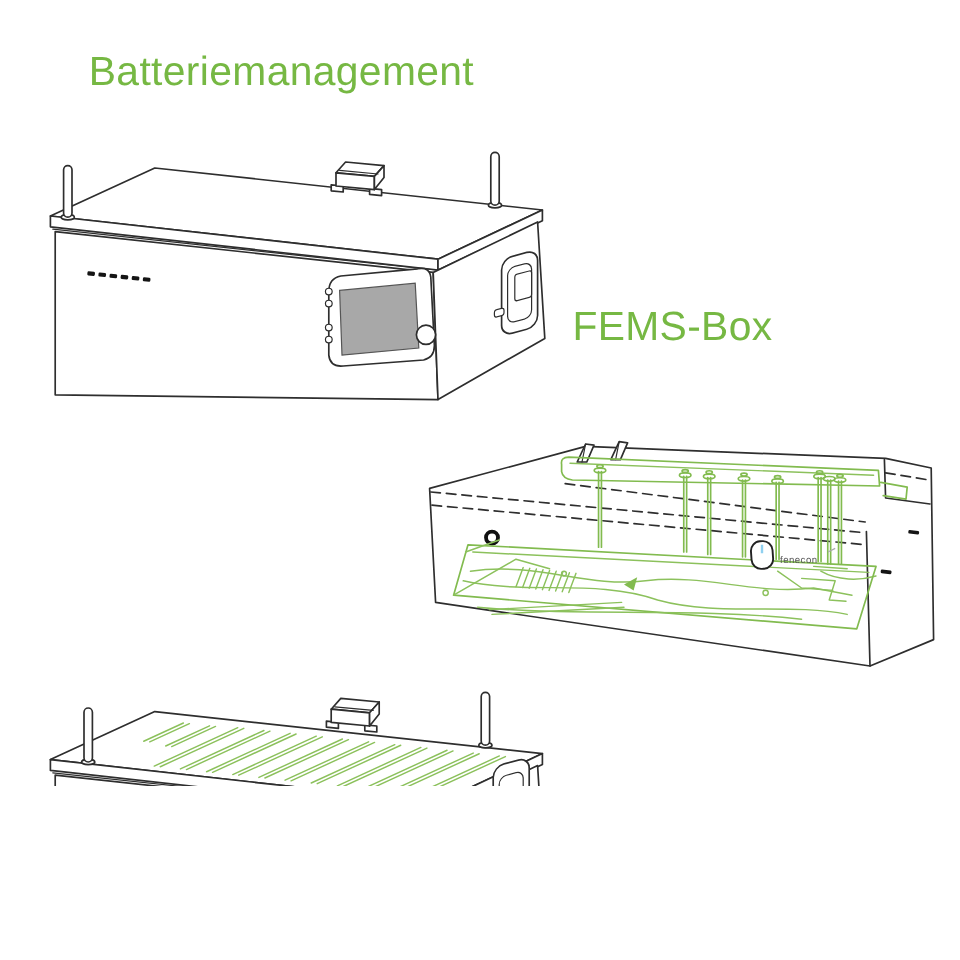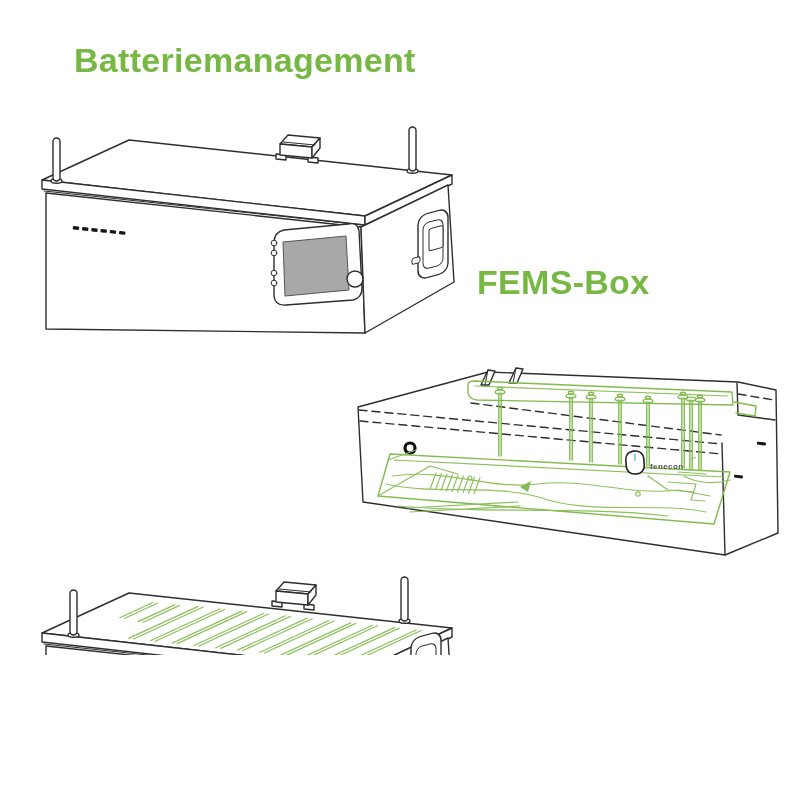--- a/index.html
+++ b/index.html
@@ -1,21 +1,21 @@
 <!DOCTYPE html>
 <html><head>
 <meta charset="utf-8">
 <style>
   html,body{margin:0;padding:0;background:#fff;}
   .stage{position:relative;width:800px;height:655px;background:#fff;overflow:hidden;
-         font-family:"Liberation Sans",sans-serif;font-weight:bold;}
+         font-family:"Liberation Sans",sans-serif;}
   .label{position:absolute;font-size:34px;letter-spacing:.3px;color:#76b843;
          line-height:40px;white-space:nowrap;}
   #label-bm{left:74px;top:40px;}
-  #label-fems{left:477px;top:262px;}
+  #label-fems{left:477px;top:252px;}
   #label-mod{left:123px;top:471px;}
   .art{position:absolute;}
   
   .ln{stroke:#2e2e2e;stroke-width:1.4;fill:none;stroke-linecap:round;stroke-linejoin:round;}
   .lnf{stroke:#2e2e2e;stroke-width:1.4;fill:#ffffff;stroke-linecap:round;stroke-linejoin:round;}
   .thin{stroke-width:1;}
   .gn{stroke:#82bb4f;stroke-width:1.4;fill:none;stroke-linecap:round;stroke-linejoin:round;}
   .gnt{stroke:#8cc15c;stroke-width:1.2;fill:none;stroke-linecap:round;stroke-linejoin:round;}
   .gf{fill:#82bb4f;stroke:none;}
   .dsh{stroke-dasharray:8 5;}

